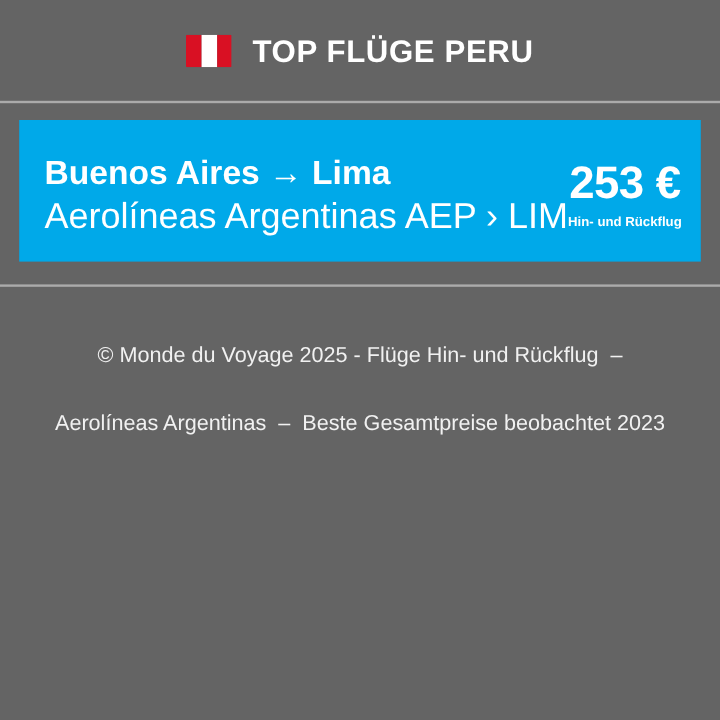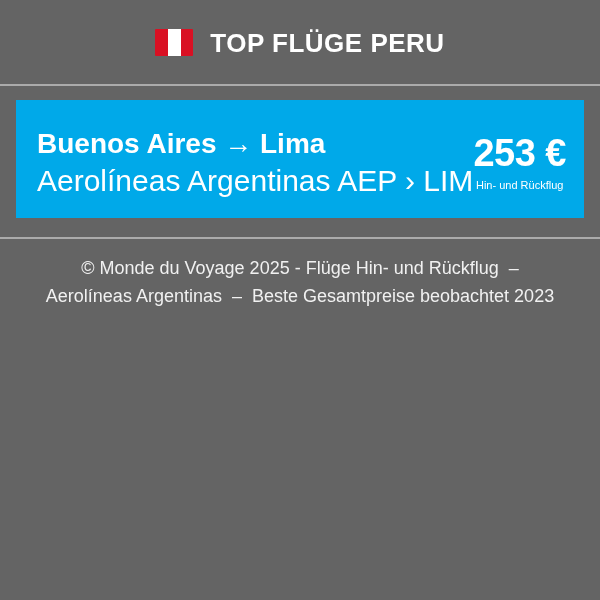--- a/index.html
+++ b/index.html
@@ -65,32 +65,32 @@
     white-space: pre;
   }
   .card-right { display: flex; flex-direction: column; align-items: center; text-align: right; }
   .price {
     color: var(--text-white);
     font-size: 38px; font-weight: 700; letter-spacing: -0.5px; line-height: 42px;
     white-space: pre;
   }
   .price-note {
     color: var(--text-white);
-    font-size: 11px; font-weight: 400; line-height: 14px; margin-top: 4px;
+    font-size: 11px; font-weight: 700; line-height: 14px; margin-top: 4px;
     white-space: pre;
   }
 
   
   .footer {
     position: absolute; top: 254px; left: 0; width: 600px;
     text-align: center;
     color: var(--footer-text);
     font-size: 18px; font-weight: 400; line-height: 28px;
   }
-  .footer-line { white-space: pre; }
+  .footer-line { white-space: pre; margin-top: 28px; }
 </style>
 </head>
 <body>
 
 <div class="screen">
 
   <div class="header">
     <span class="flag">
       <span class="band red"></span>
       <span class="band white"></span>

